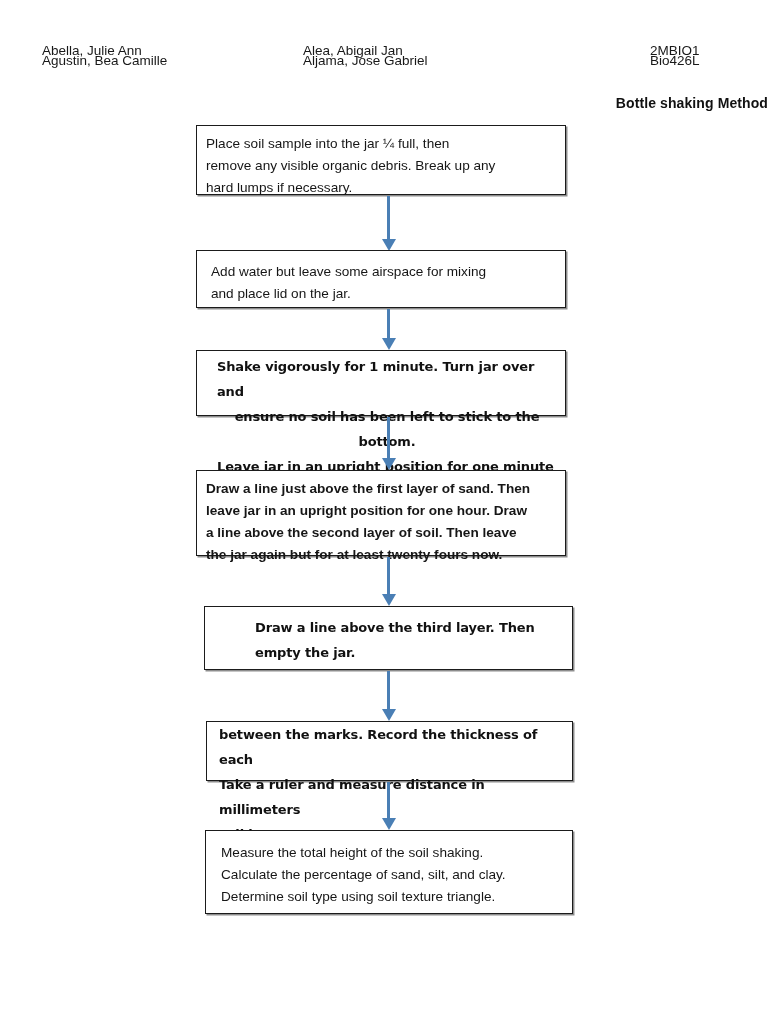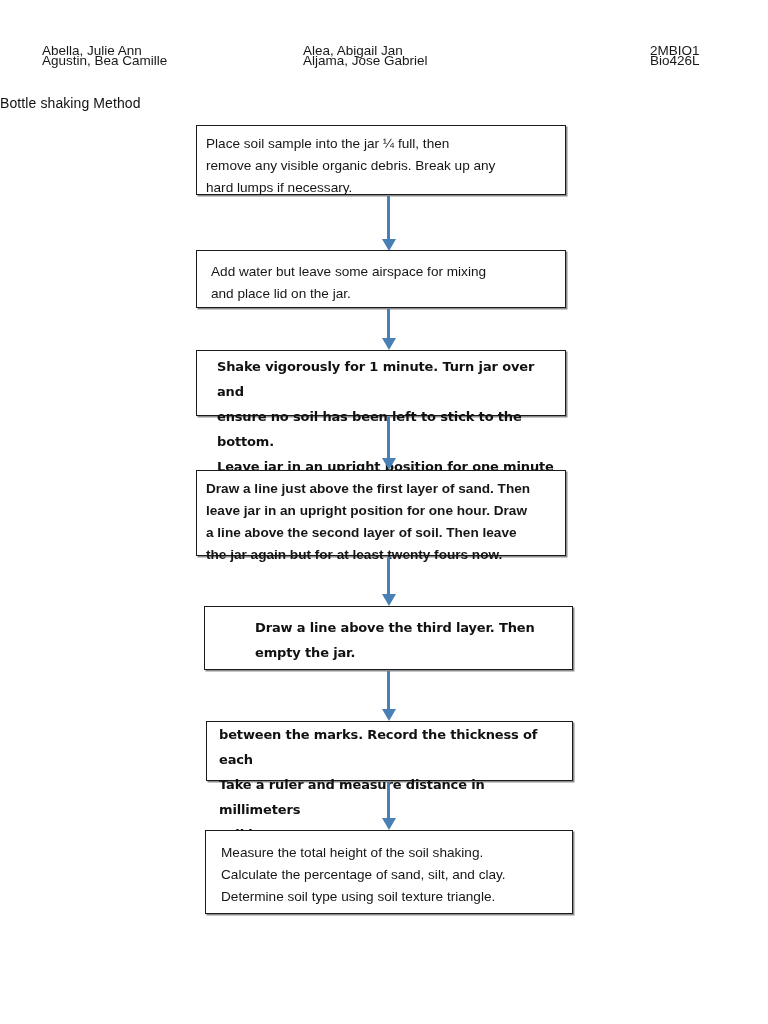--- a/index.html
+++ b/index.html
@@ -36,23 +36,23 @@
   .hdr-c3 { left: 650px; }
   .hdr-r1 { top: 31px; margin-top: 12px; }
   .hdr-r2 { top: 53px; }
 
   
   .doc-title {
     position: absolute;
     top: 95px;
     left: 0;
     width: 768px;
-    text-align: left;
+    text-align: right;
     font-size: 14px;
-    font-weight: normal;
+    font-weight: bold;
     letter-spacing: .1px;
     color: #111111;
   }
 
   
   .flow {
     position: absolute;
     left: 0;
     top: 0;
     width: 632px;
@@ -197,21 +197,21 @@
   </div>
 
   <div class="arrow" id="arrow2">
     <div class="shaft"></div>
     <div class="head"></div>
   </div>
 
   <div class="fbox" id="box3">
     <div class="txt sty-cond">
       <span style="display: block;">Shake vigorously for 1 minute. Turn jar over and</span>
-      <span style="display: block;">ensure no soil has been left to stick to the bottom.</span>
+      <span style="display: block; text-align: center;">ensure no soil has been left to stick to the bottom.</span>
       <span style="display: block;">Leave jar in an upright position for one minute</span>
     </div>
   </div>
 
   <div class="arrow" id="arrow3">
     <div class="shaft"></div>
     <div class="head"></div>
   </div>
 
   <div class="fbox" id="box4">

